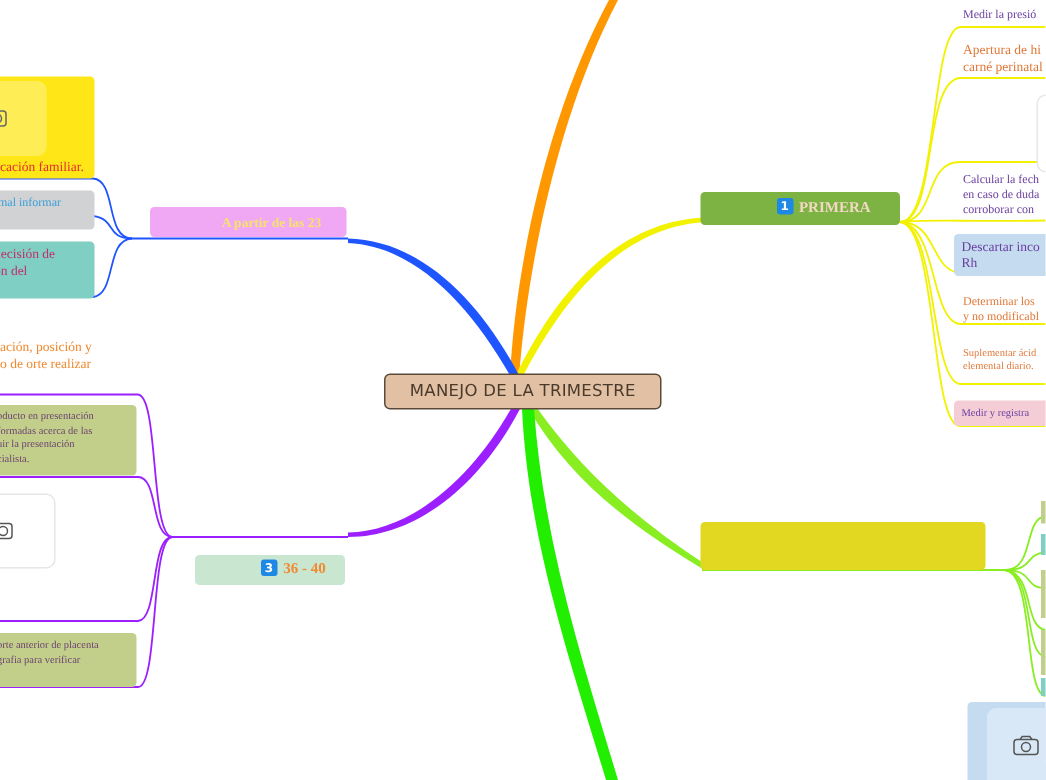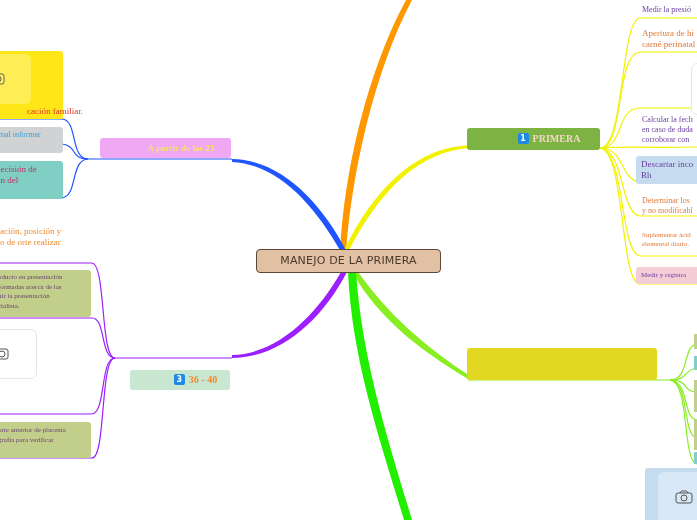--- a/index.html
+++ b/index.html
@@ -62,21 +62,21 @@
 
     <g stroke="#9b1fff" stroke-width="1.2" fill="none">
       <path d="M232,358 L115,358 C100,358 106,264 92,263 L0,263"></path>
       <path d="M115,358 C100,358 106,318 92,318 L0,318"></path>
       <path d="M115,358 C100,358 106,413 92,414 L0,414"></path>
       <path d="M115,358 C100,358 106,458 92,458 L0,458"></path>
     </g>
   </svg>
 
   <div class="node root">
-    <span>MANEJO DE LA PRIMERA</span>
+    <span>MANEJO DE LA TRIMESTRE</span>
   </div>
 
   <div class="node main" style="left:467px;top:128px;width:133px;height:22px;background:#7cb342;color:#f3d9c4;line-height:22px;">
     <span class="badge">1</span><span>PRIMERA CONSULTA</span>
   </div>
 
   <div class="node plain" style="left:642px;top:5px;width:60px;color:#6a3fa0;white-space:nowrap;">
     <span>Medir la presió</span>
   </div>
   <div class="node plain" style="left:642px;top:28px;width:60px;color:#e07a3a;font-size:9px;line-height:11px;white-space:nowrap;">
@@ -123,21 +123,21 @@
 
   <div class="node main" style="left:100px;top:138px;width:131px;height:20px;background:#f0a8f5;color:#f5e070;font-size:9px;line-height:20px;">
     <span>A partir de las 23 semanas:</span>
   </div>
   <div class="node" style="left:0px;top:51px;width:63px;height:68px;background:#ffe617;border-radius:0 3px 3px 0;"></div>
   <div class="node" style="left:0px;top:54px;width:31px;height:50px;background:#ffed55;border-radius:0 6px 6px 0;"></div>
   <svg class="cam" style="left:-6px;top:72px;" width="12" height="14" viewBox="0 0 12 14">
     <rect x="0" y="2" width="10" height="10" rx="2" fill="none" stroke="#666" stroke-width="1"></rect>
     <circle cx="4" cy="7" r="3" fill="none" stroke="#666" stroke-width="1"></circle>
   </svg>
-  <div class="node plain" style="left:0px;top:106px;width:83px;color:#e03030;font-size:9px;white-space:nowrap;text-align:right;">
+  <div class="node plain" style="left:0px;top:106px;width:83px;color:#e03030;font-size:9px;white-space:nowrap;">
     <span>cación familiar.</span>
   </div>
   <div class="node sub" style="left:-4px;top:127px;width:67px;height:26px;background:#d0d2d4;color:#3aa0d8;padding-left:0;white-space:nowrap;">
     <span>rmal informar</span>
   </div>
   <div class="node sub" style="left:-4px;top:161px;width:67px;height:38px;background:#7fcfc4;color:#c0306a;font-size:9px;line-height:11px;padding-left:0;white-space:nowrap;">
     <div>decisión de</div>
     <div>ón del</div>
   </div>
 

